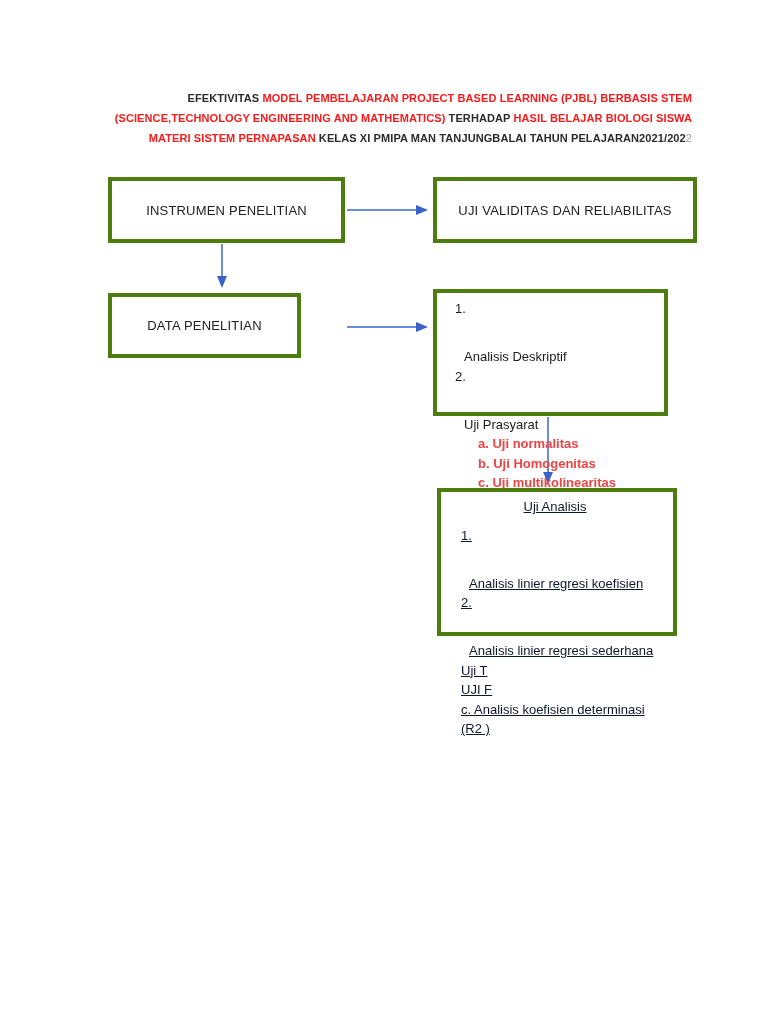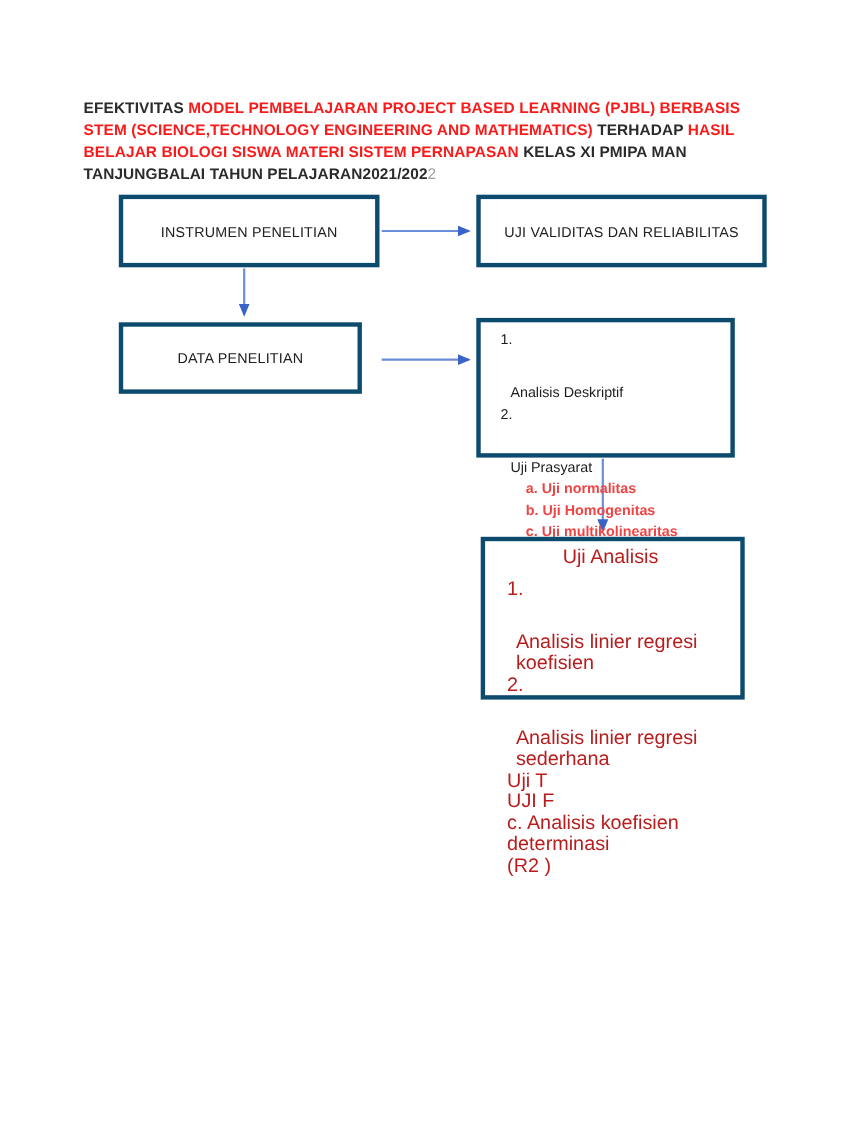--- a/index.html
+++ b/index.html
@@ -13,61 +13,61 @@
   }
   .page {
     position: absolute; left: 0; top: 0;
     width: 768px; height: 1024px;
     background: #ffffff;
   }
   
   .doc-title {
     position: absolute;
     left: 76px; top: 88px; width: 616px;
-    text-align: left;
-    font-size: 14px;
+    text-align: right;
+    font-size: 11px;
     font-weight: bold;
     line-height: 20px;
     letter-spacing: 0.1px;
   }
   .seg-black { color: #2b2b2b; }
   .seg-red   { color: #fa1a1a; }
   .seg-gray  { color: #9aa0a8; font-weight: normal; }
 
   
   .fbox {
     position: absolute;
-    border: 4px solid #0c4a6e;
+    border: 4px solid #4d7c0f;
     background: #ffffff;
   }
   .fbox.center-label {
     display: flex; align-items: center; justify-content: center;
     font-size: 13px; color: #212121;
     text-align: center;
     letter-spacing: 0.2px;
   }
   #box-instrumen       { left: 108px; top: 177px; width: 237px; height: 66px; }
   #box-validitas       { left: 433px; top: 177px; width: 264px; height: 66px; }
-  #box-data            { left: 108px; top: 293px; width: 221px; height: 65px; }
+  #box-data            { left: 108px; top: 293px; width: 193px; height: 65px; }
   #box-analisis-list   { left: 433px; top: 289px; width: 235px; height: 127px; }
   #box-uji-analisis    { left: 437px; top: 488px; width: 240px; height: 148px; }
 
   
   .listbox-inner { padding: 6px 4px 0 0; font-size: 13px; line-height: 19.5px; color: #1c1c1c; }
   .num-row { display: flex; }
   .num-row .num { width: 27px; text-align: left; padding-left: 18px; flex: none; }
   .num-row .num-txt { flex: 1; margin-top: 48px; }
   .red-line {
     margin-left: 41px;
     color: #ef4444;
     font-weight: bold;
   }
 
   
-  .ujibox-inner { padding: 5px 4px 0 0; font-size: 18px; line-height: 19.5px; color: #b91c1c; }
+  .ujibox-inner { padding: 5px 4px 0 0; font-size: 13px; line-height: 19.5px; color: #0f172a; text-decoration: underline; }
   .uji-title { text-align: center; margin-bottom: 9px; }
   .ujibox-inner .num-row .num { width: 28px; padding-left: 20px; }
   .plain-line { margin-left: 20px; }
 
   
   svg.connectors {
     position: absolute; left: 0; top: 0;
     width: 768px; height: 1024px;
     pointer-events: none;
   }

